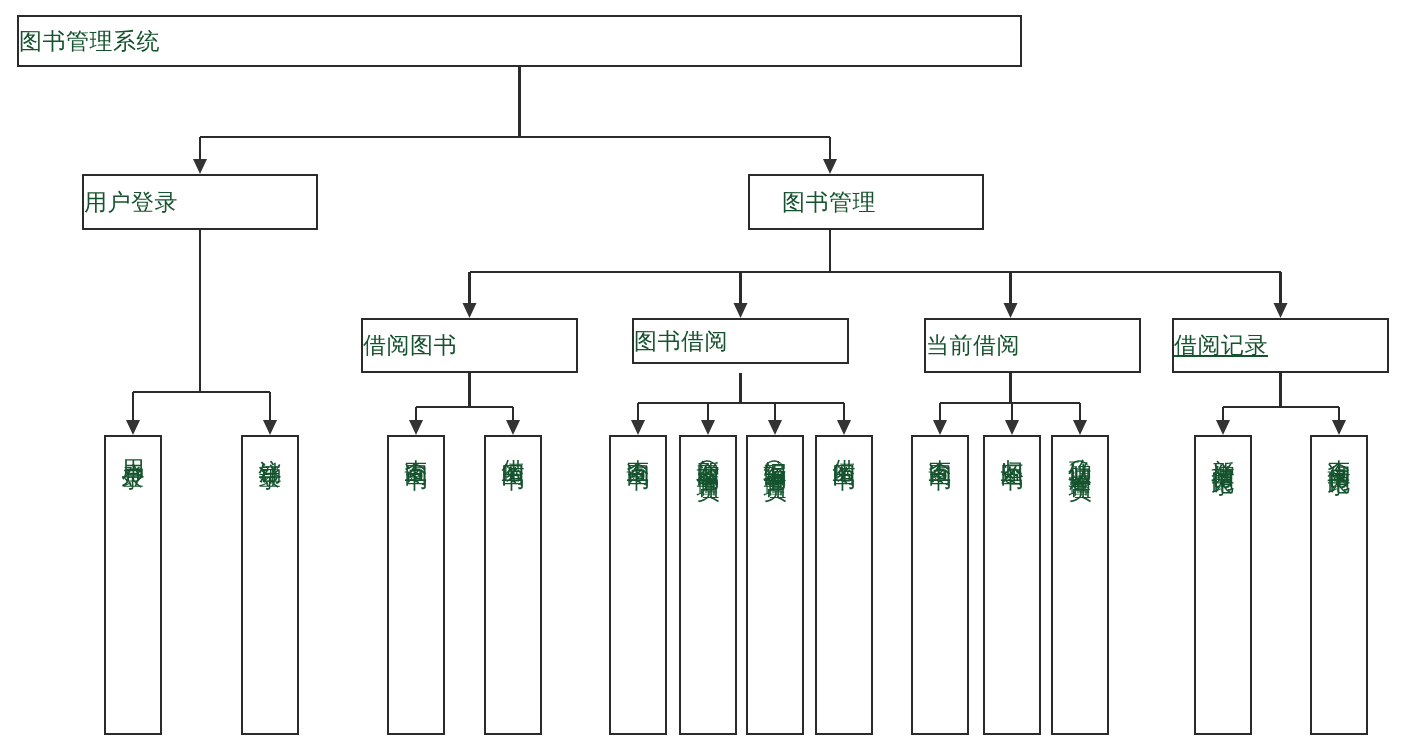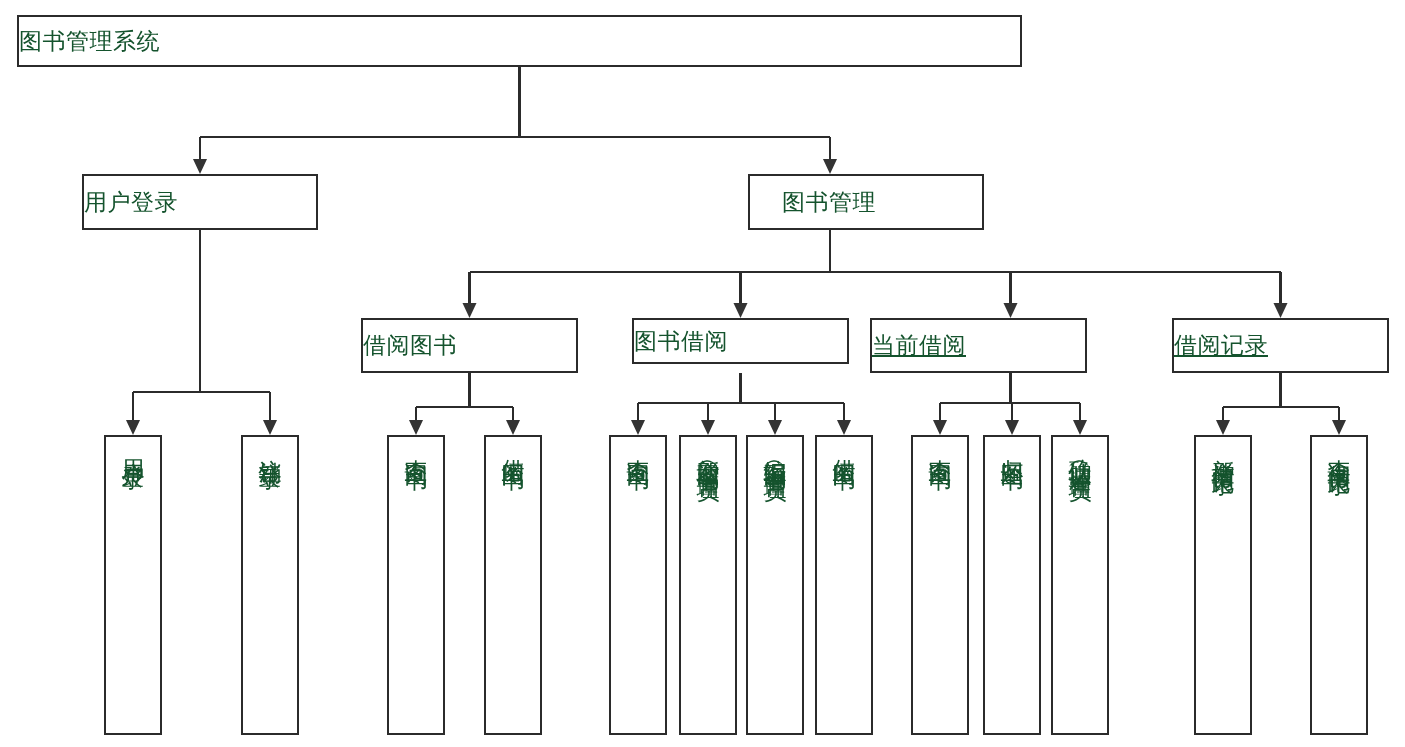--- a/index.html
+++ b/index.html
@@ -135,21 +135,21 @@
       </div>
       <div class="node h" style="left: 748px; top: 174px; width: 236px; height: 56px; padding-left: 32px;">
         <span class="htext">图书管理</span>
       </div>
       <div class="node h" style="left: 361px; top: 318px; width: 217px; height: 55px;">
         <span class="htext">借阅图书</span>
       </div>
       <div class="node h" style="left: 632px; top: 318px; width: 217px; height: 46px;">
         <span class="htext">图书借阅</span>
       </div>
-      <div class="node h" style="left: 870px; top: 318px; width: 217px; height: 55px; text-decoration: underline;">
+      <div class="node h" style="left: 924px; top: 318px; width: 217px; height: 55px;">
         <span class="htext">当前借阅</span>
       </div>
       <div class="node h" style="left: 1172px; top: 318px; width: 217px; height: 55px; text-decoration: underline;">
         <span class="htext">借阅记录</span>
       </div>
       <div class="node v" style="left: 104px; top: 435px; width: 58px; height: 300px;">
         <span class="vtext">用户登录</span>
       </div>
       <div class="node v" style="left: 241px; top: 435px; width: 58px; height: 300px;">
         <span class="vtext">注销登录</span>

